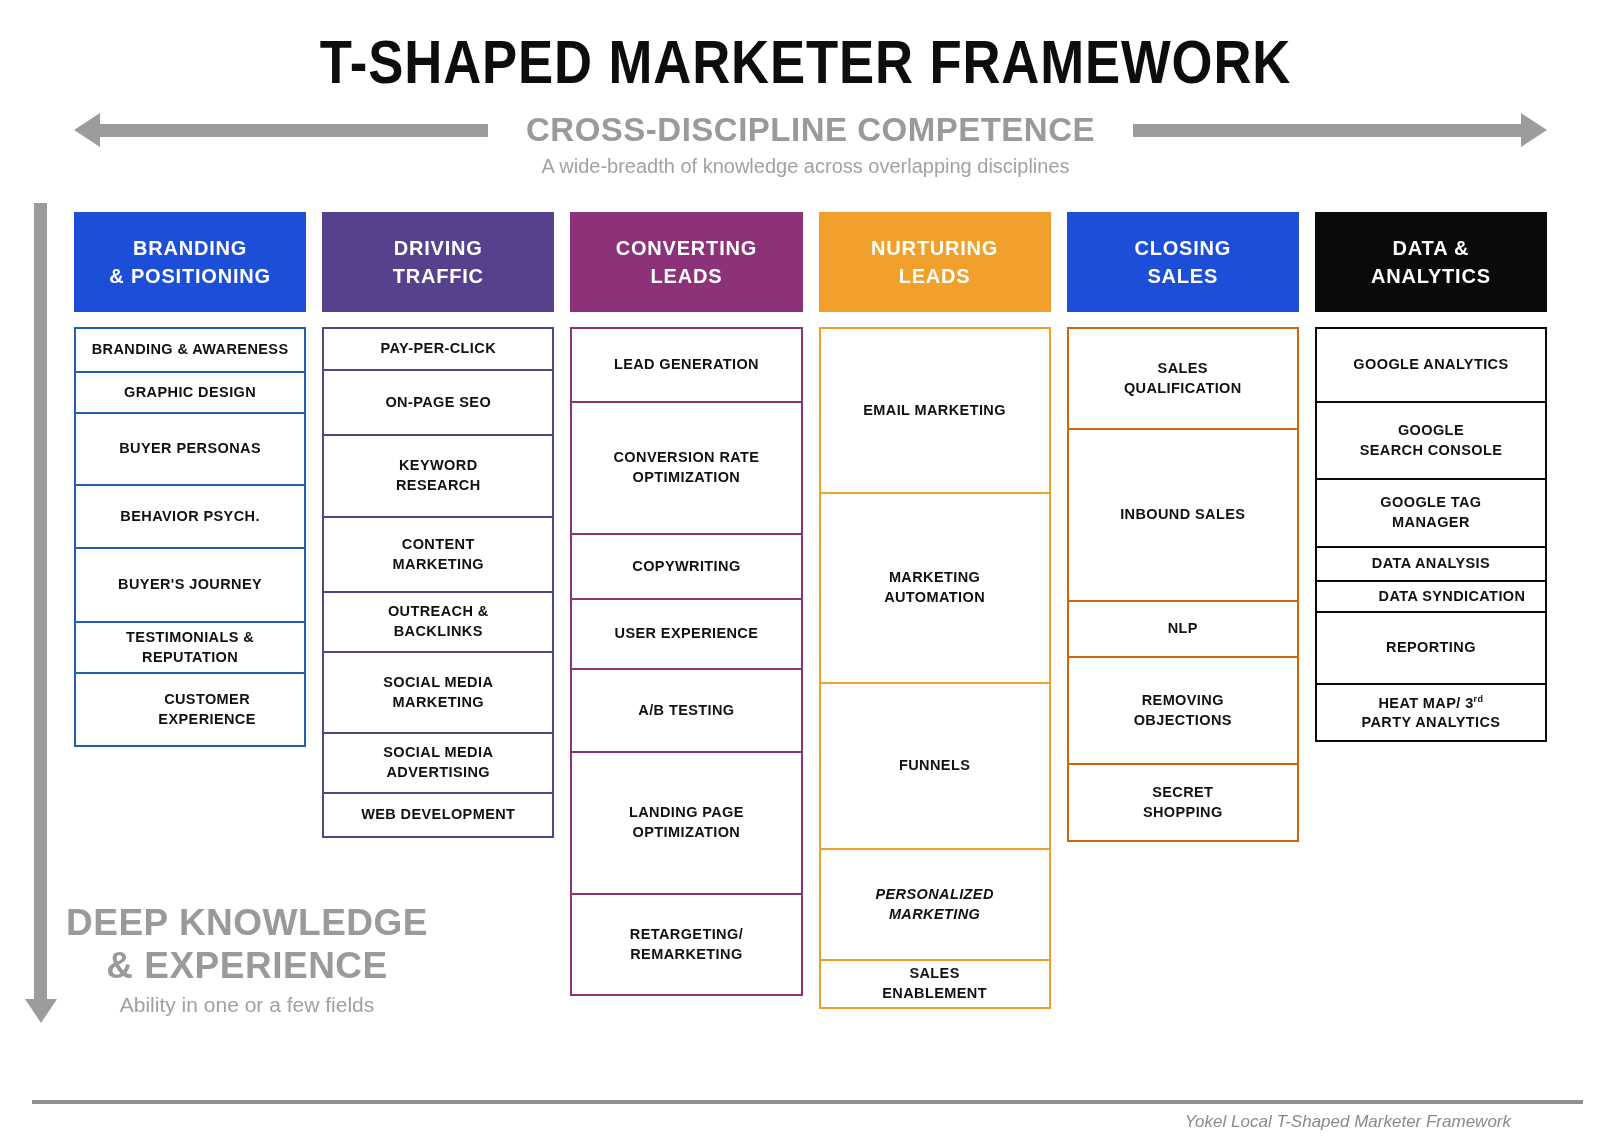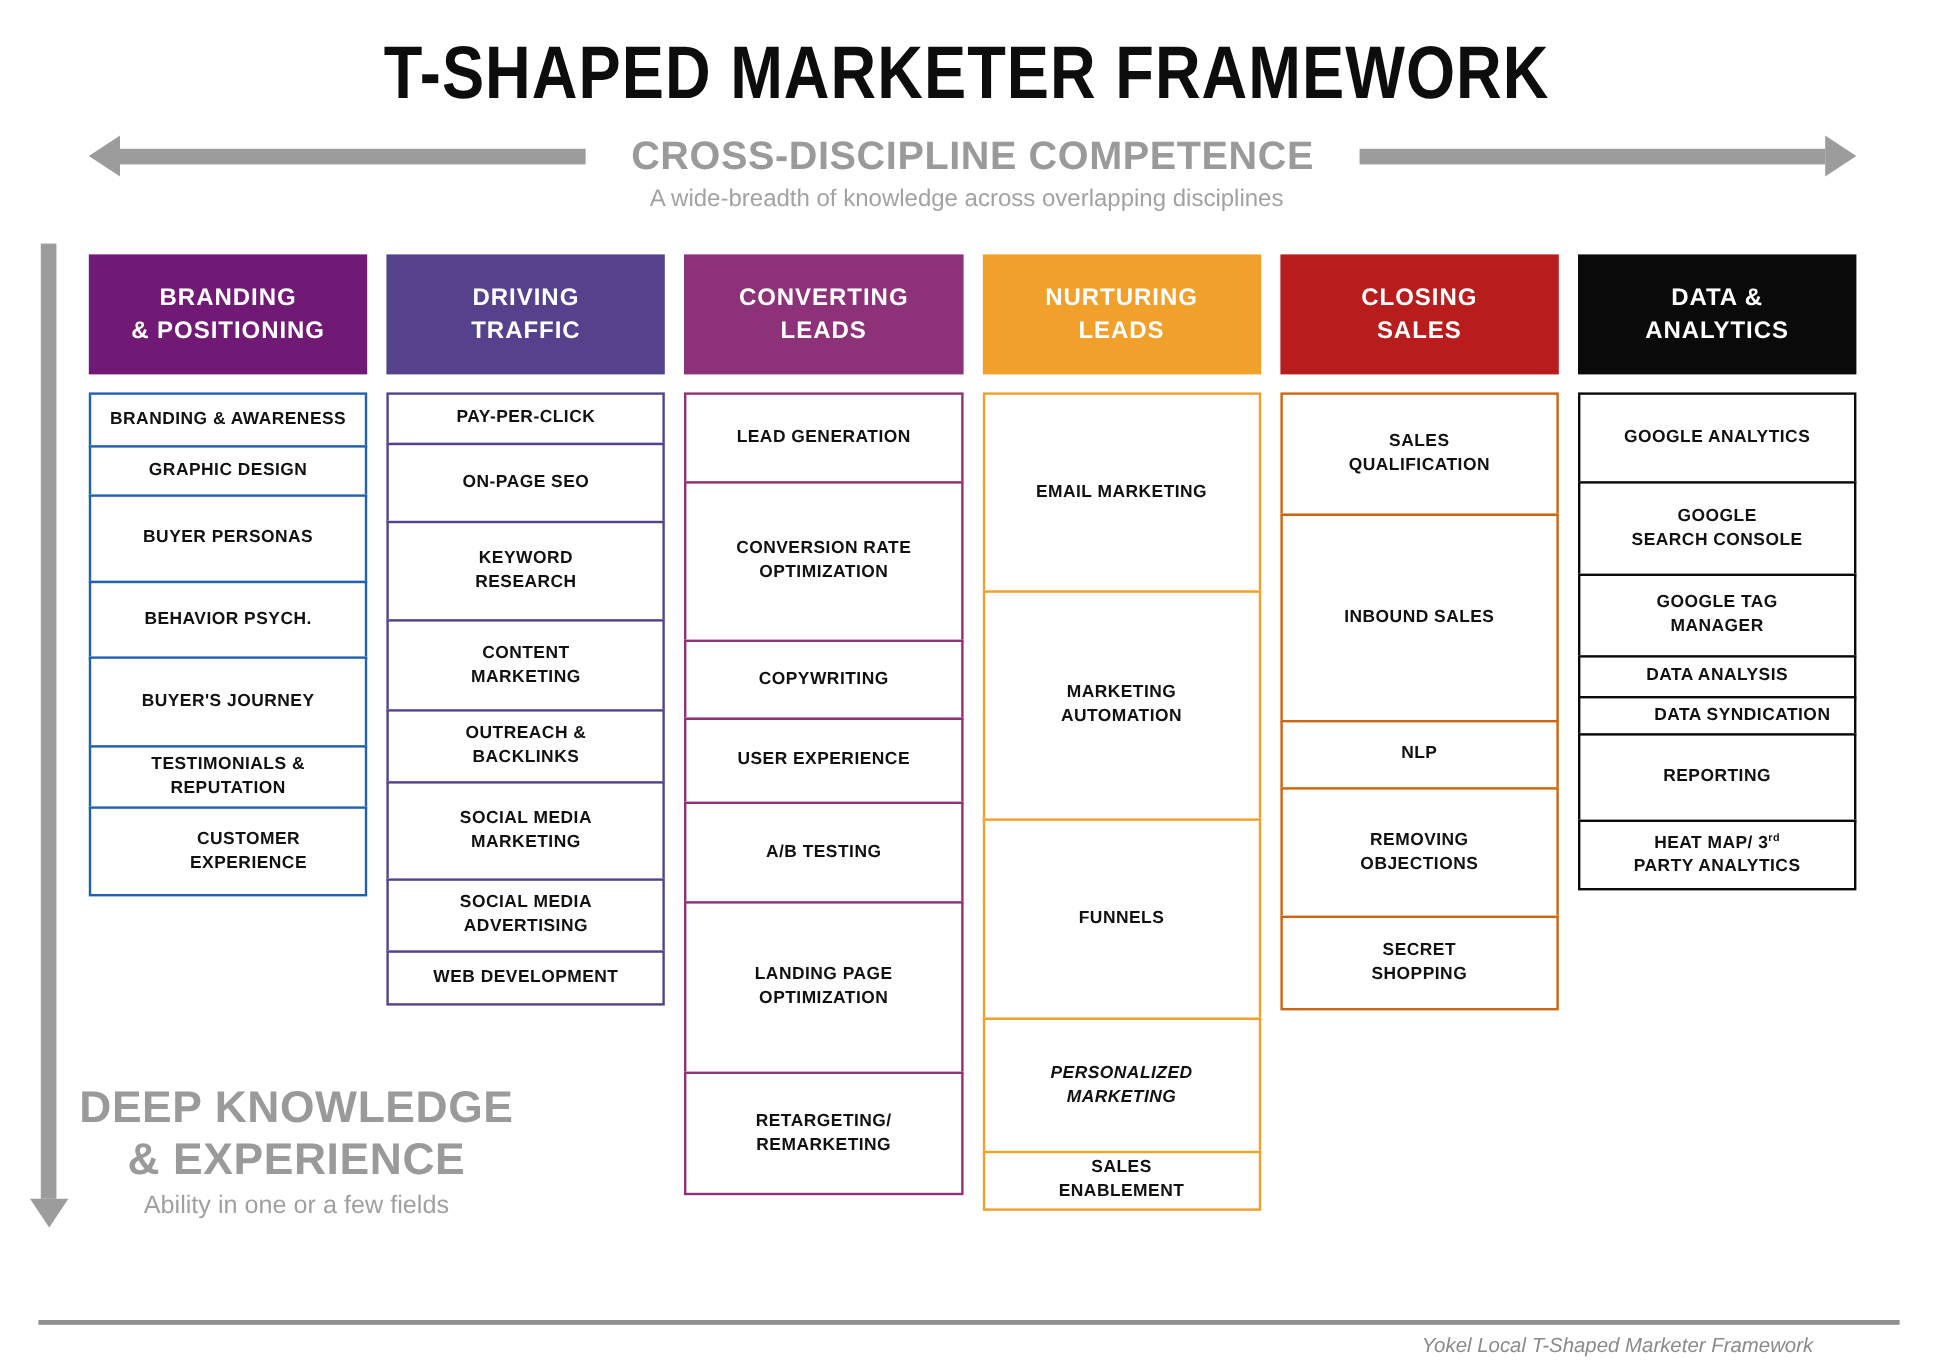--- a/index.html
+++ b/index.html
@@ -180,21 +180,21 @@
       <span class="shaft"></span>
       <span class="head-right"></span>
     </div>
   </div>
   <div class="axis-sub">A wide-breadth of knowledge across overlapping disciplines</div>
 
   <div class="v-arrow"></div>
 
   <div class="columns" id="columns">
       <div class="column">
-        <div class="col-header" style="background: #701a75;">BRANDING
+        <div class="col-header" style="background: #1d4ed8;">BRANDING
 &amp; POSITIONING</div>
         <div class="col-stack">
           <div class="skill-box" style="border-color: rgb(33, 96, 172); height: 46px;">
             <span class="skill-label">BRANDING &amp; AWARENESS</span>
           </div>
           <div class="skill-box" style="border-color: rgb(33, 96, 172); height: 44px;">
             <span class="skill-label">GRAPHIC DESIGN</span>
           </div>
           <div class="skill-box" style="border-color: rgb(33, 96, 172); height: 74px;">
             <span class="skill-label">BUYER PERSONAS</span>
@@ -285,21 +285,21 @@
           </div>
           <div class="skill-box" style="border-color: rgb(241, 160, 43); height: 114px; font-style: italic;">
             <span class="skill-label">PERSONALIZED<br>MARKETING</span>
           </div>
           <div class="skill-box" style="border-color: rgb(241, 160, 43); height: 50px;">
             <span class="skill-label">SALES<br>ENABLEMENT</span>
           </div>
         </div>
       </div>
       <div class="column">
-        <div class="col-header" style="background: #b91c1c;">CLOSING
+        <div class="col-header" style="background: #1d4ed8;">CLOSING
 SALES</div>
         <div class="col-stack">
           <div class="skill-box" style="border-color: rgb(206, 101, 16); height: 103px;">
             <span class="skill-label">SALES<br>QUALIFICATION</span>
           </div>
           <div class="skill-box" style="border-color: rgb(206, 101, 16); height: 175px;">
             <span class="skill-label">INBOUND SALES</span>
           </div>
           <div class="skill-box" style="border-color: rgb(206, 101, 16); height: 58px;">
             <span class="skill-label">NLP</span>

